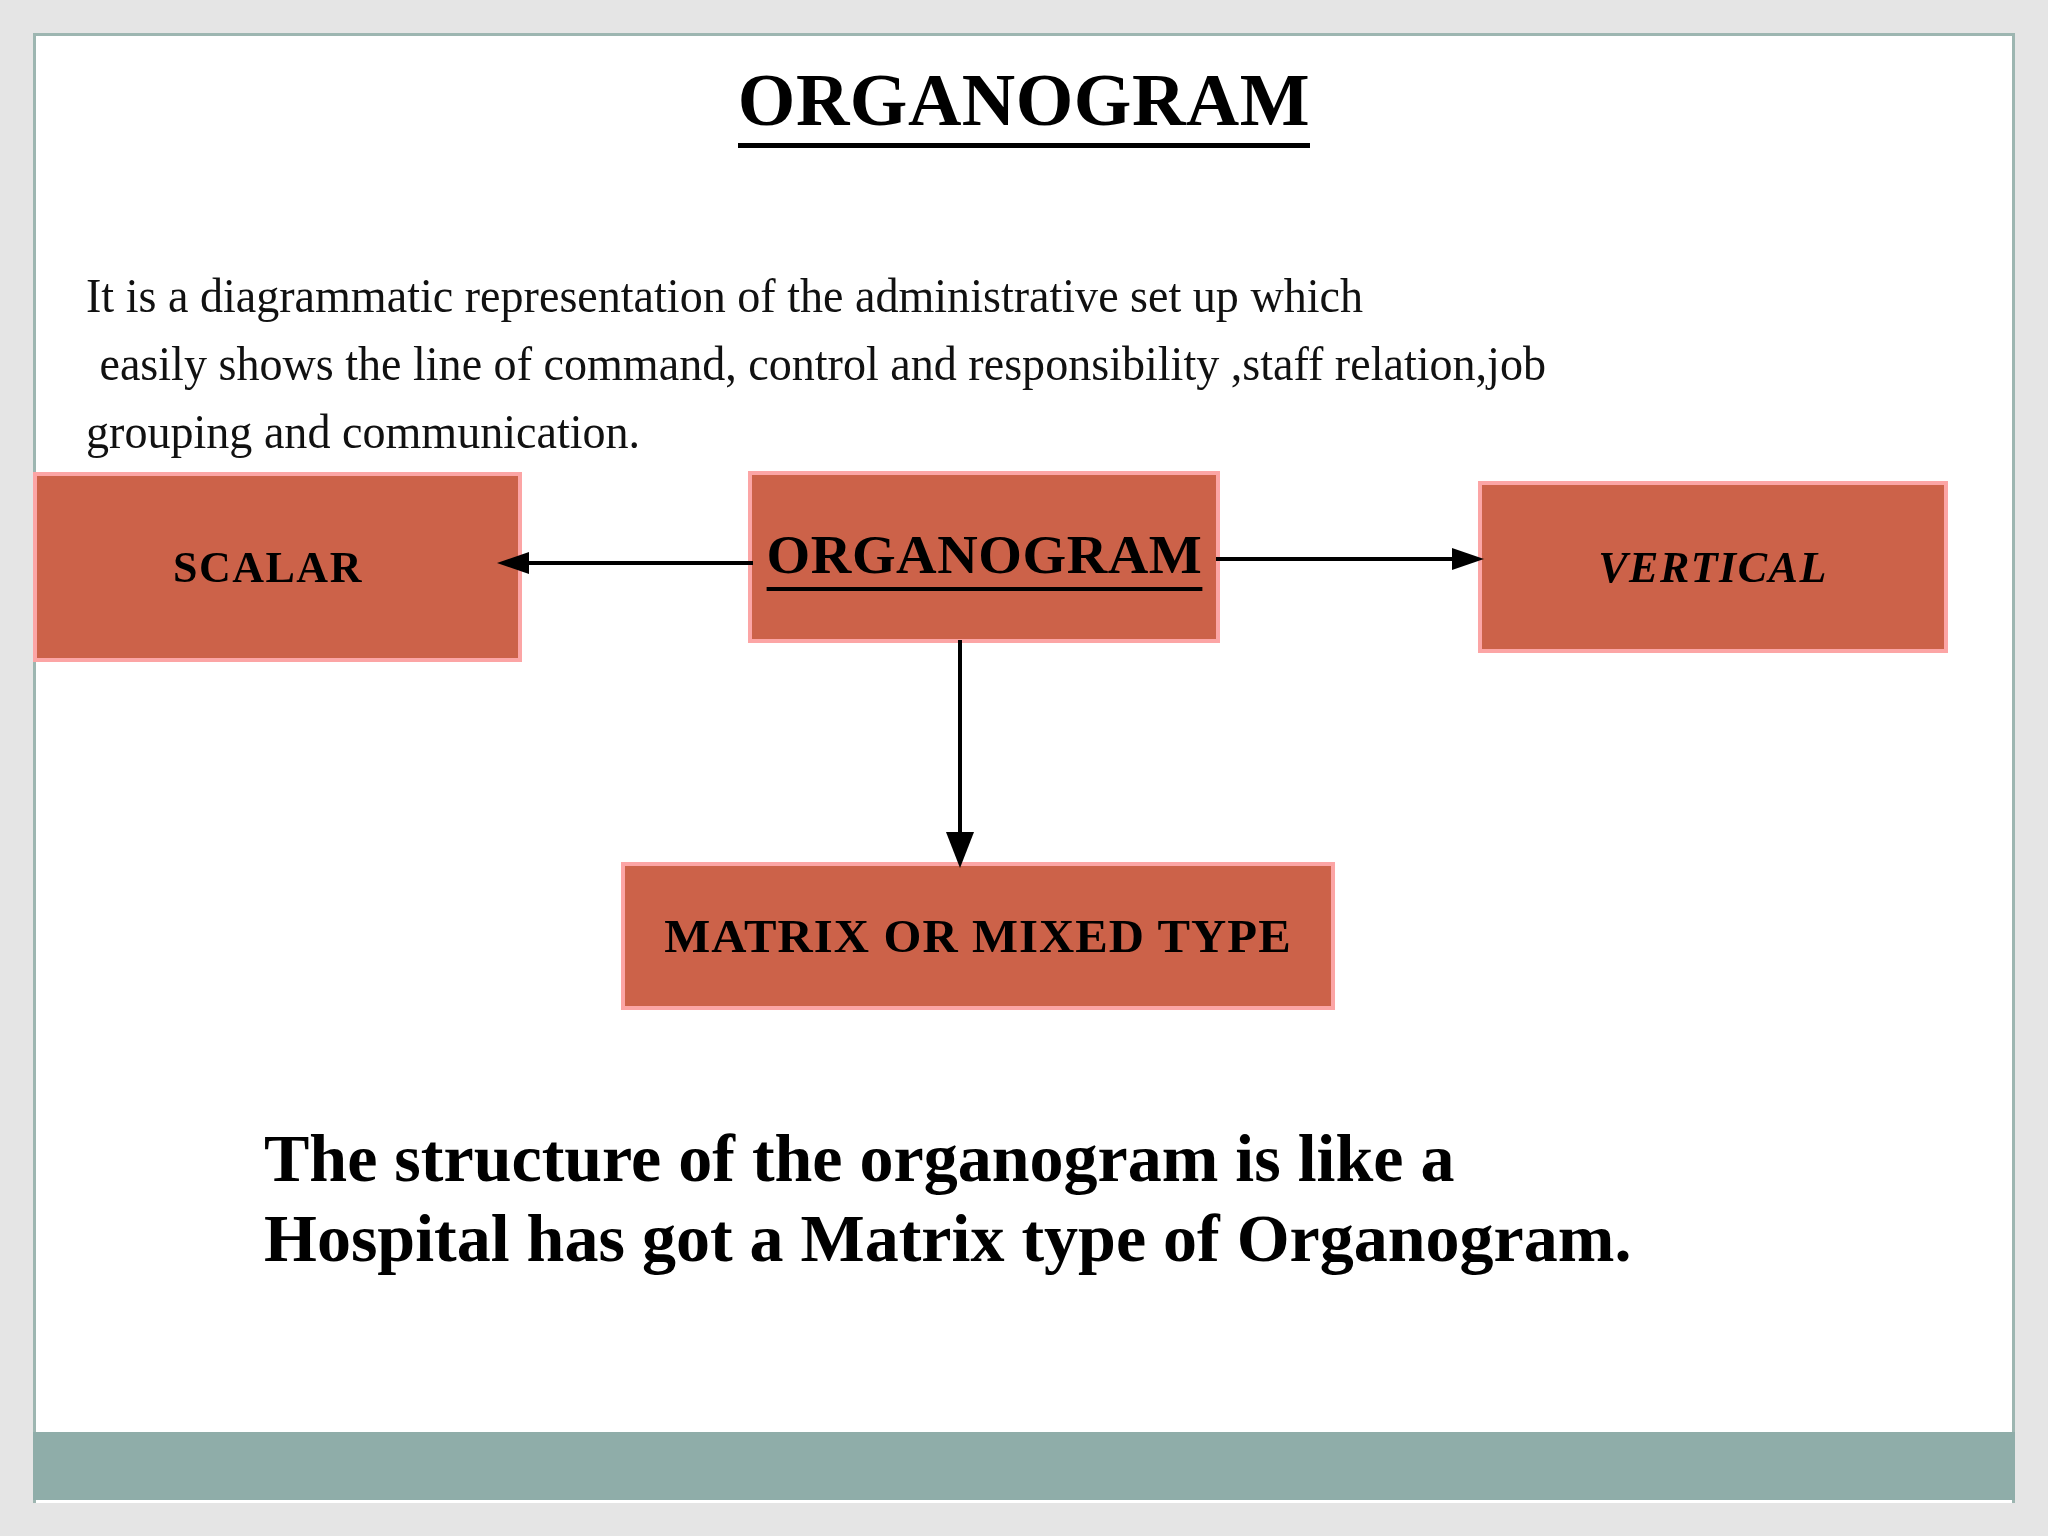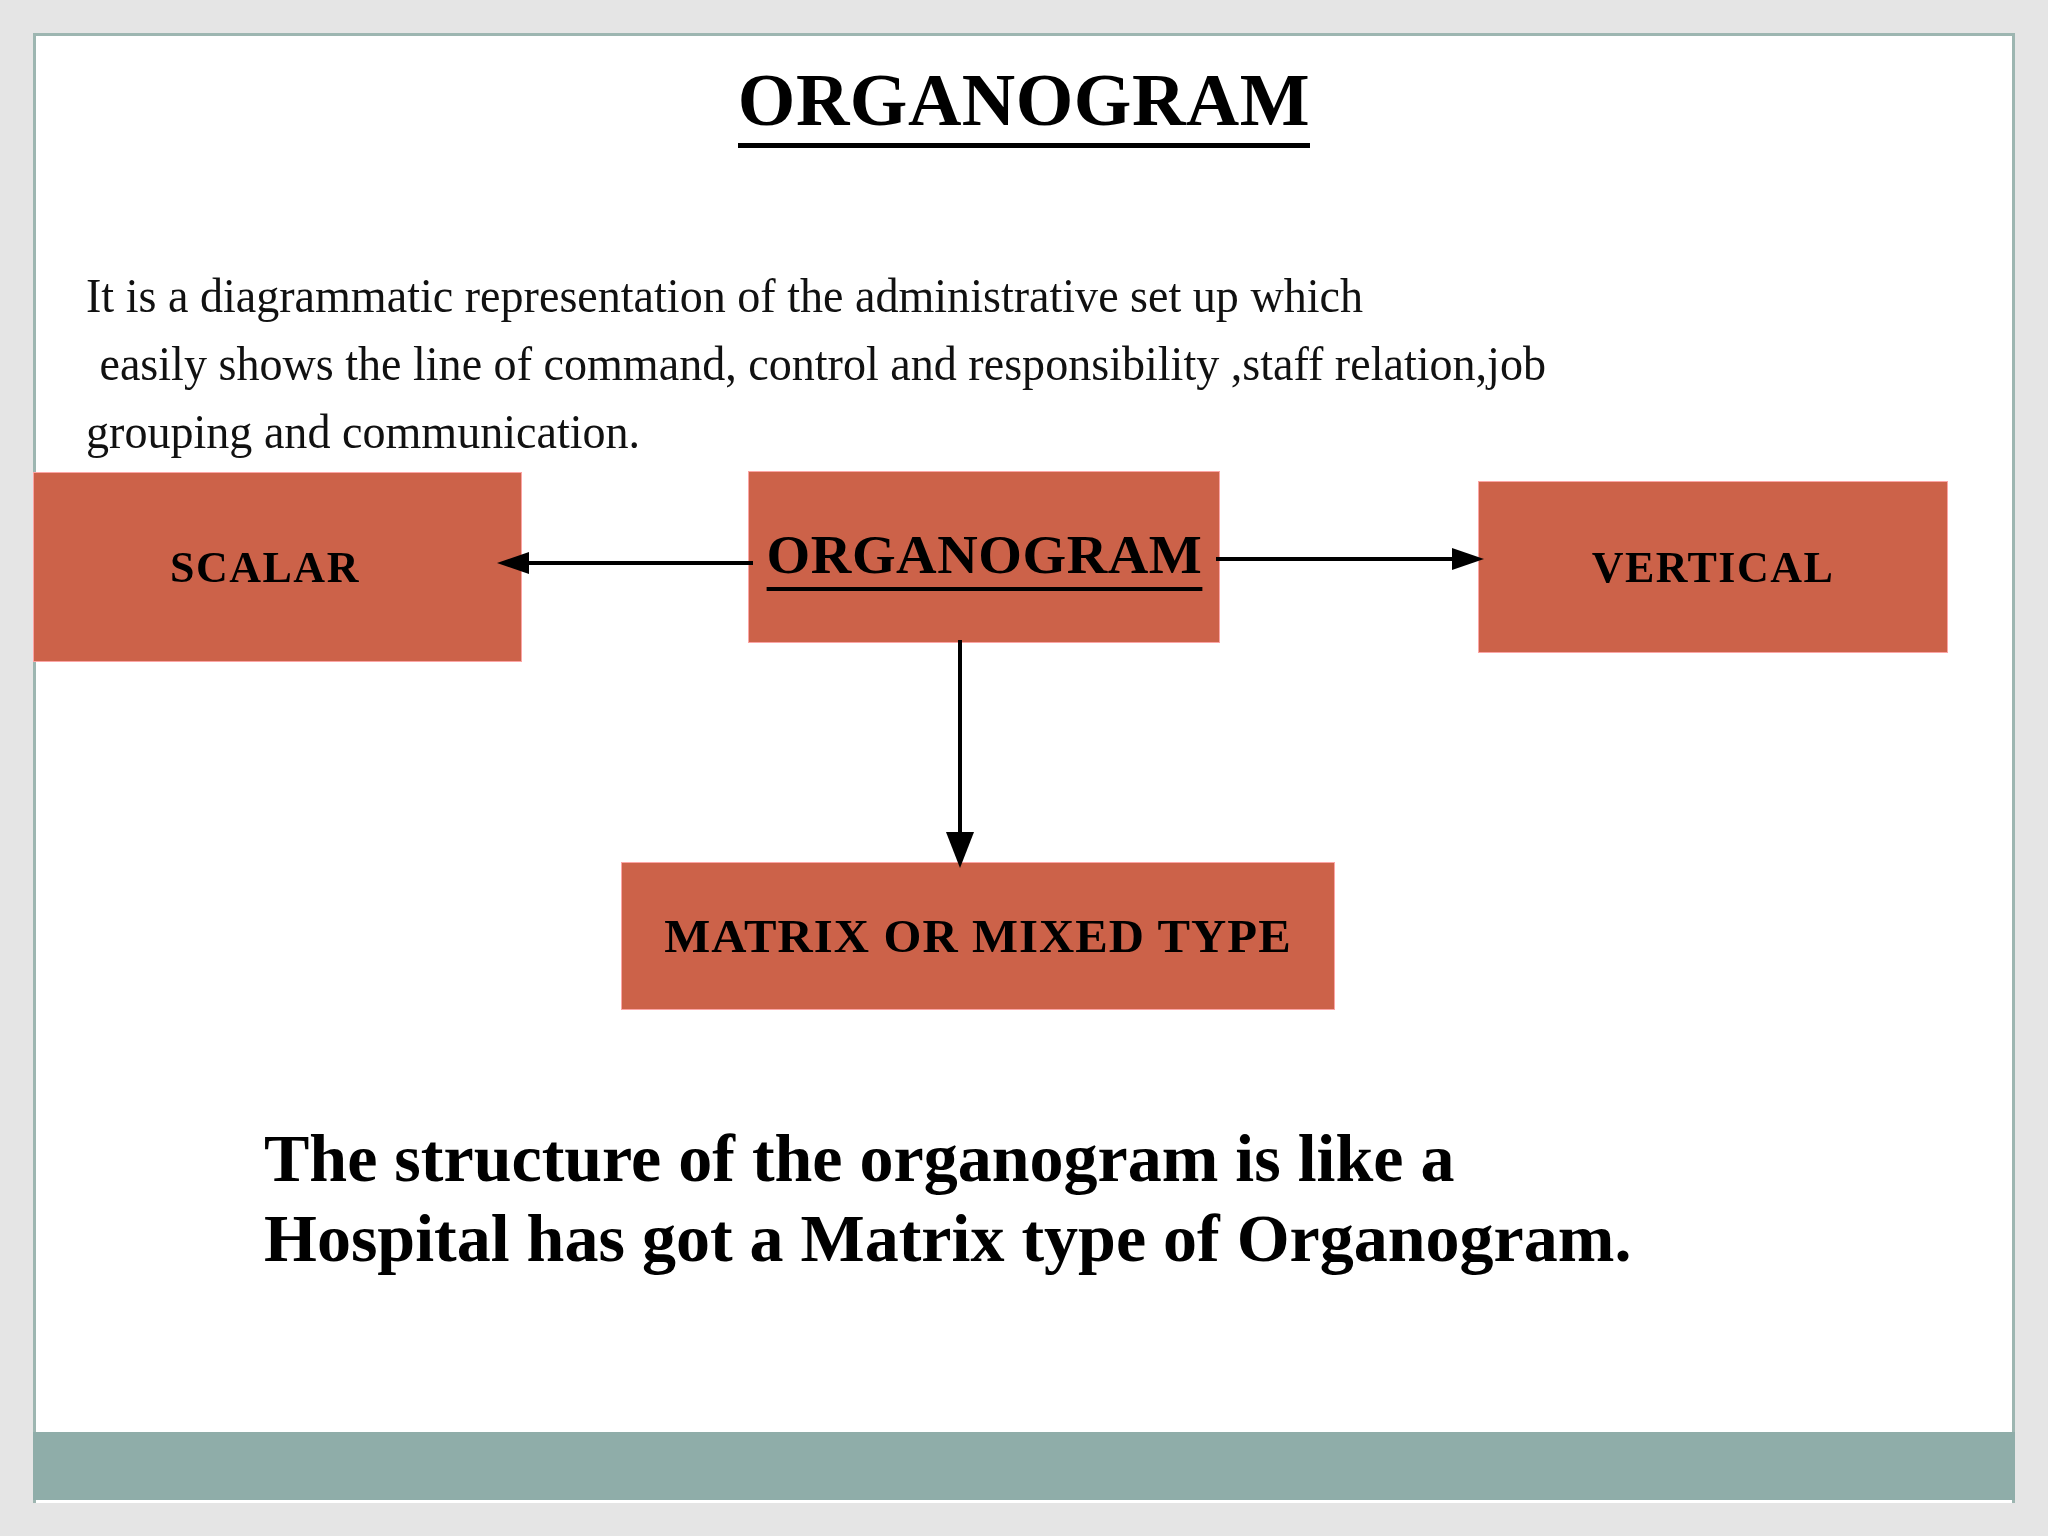--- a/index.html
+++ b/index.html
@@ -72,21 +72,21 @@
     transform: scaleX(0.96);
     transform-origin: left top;
   }
   #intro .l2 { display:block; text-indent: 14px; }
   #intro .l1, #intro .l3 { display:block; }
 
   
   .obox {
     position: absolute;
     background: #CC6249;
-    border: 1px solid #fca5a5;
+    border: 4px solid #fca5a5;
     box-sizing: border-box;
     display: flex;
     align-items: center;
     justify-content: center;
     color: #000000;
     font-weight: bold;
     font-family: "Liberation Serif", "DejaVu Serif", serif;
   }
 
   #box-scalar {
@@ -114,20 +114,21 @@
     border-bottom: 4px solid #000;
     padding-bottom: 1px;
     transform: scaleX(1.04);
   }
 
   #box-vertical {
     left: 1478px;
     top: 481px;
     width: 470px;
     height: 172px;
+    font-style: italic;
   }
   #box-vertical .btxt {
     font-size: 44px;
     letter-spacing: 1.5px;
   }
 
   #box-matrix {
     left: 621px;
     top: 862px;
     width: 714px;

